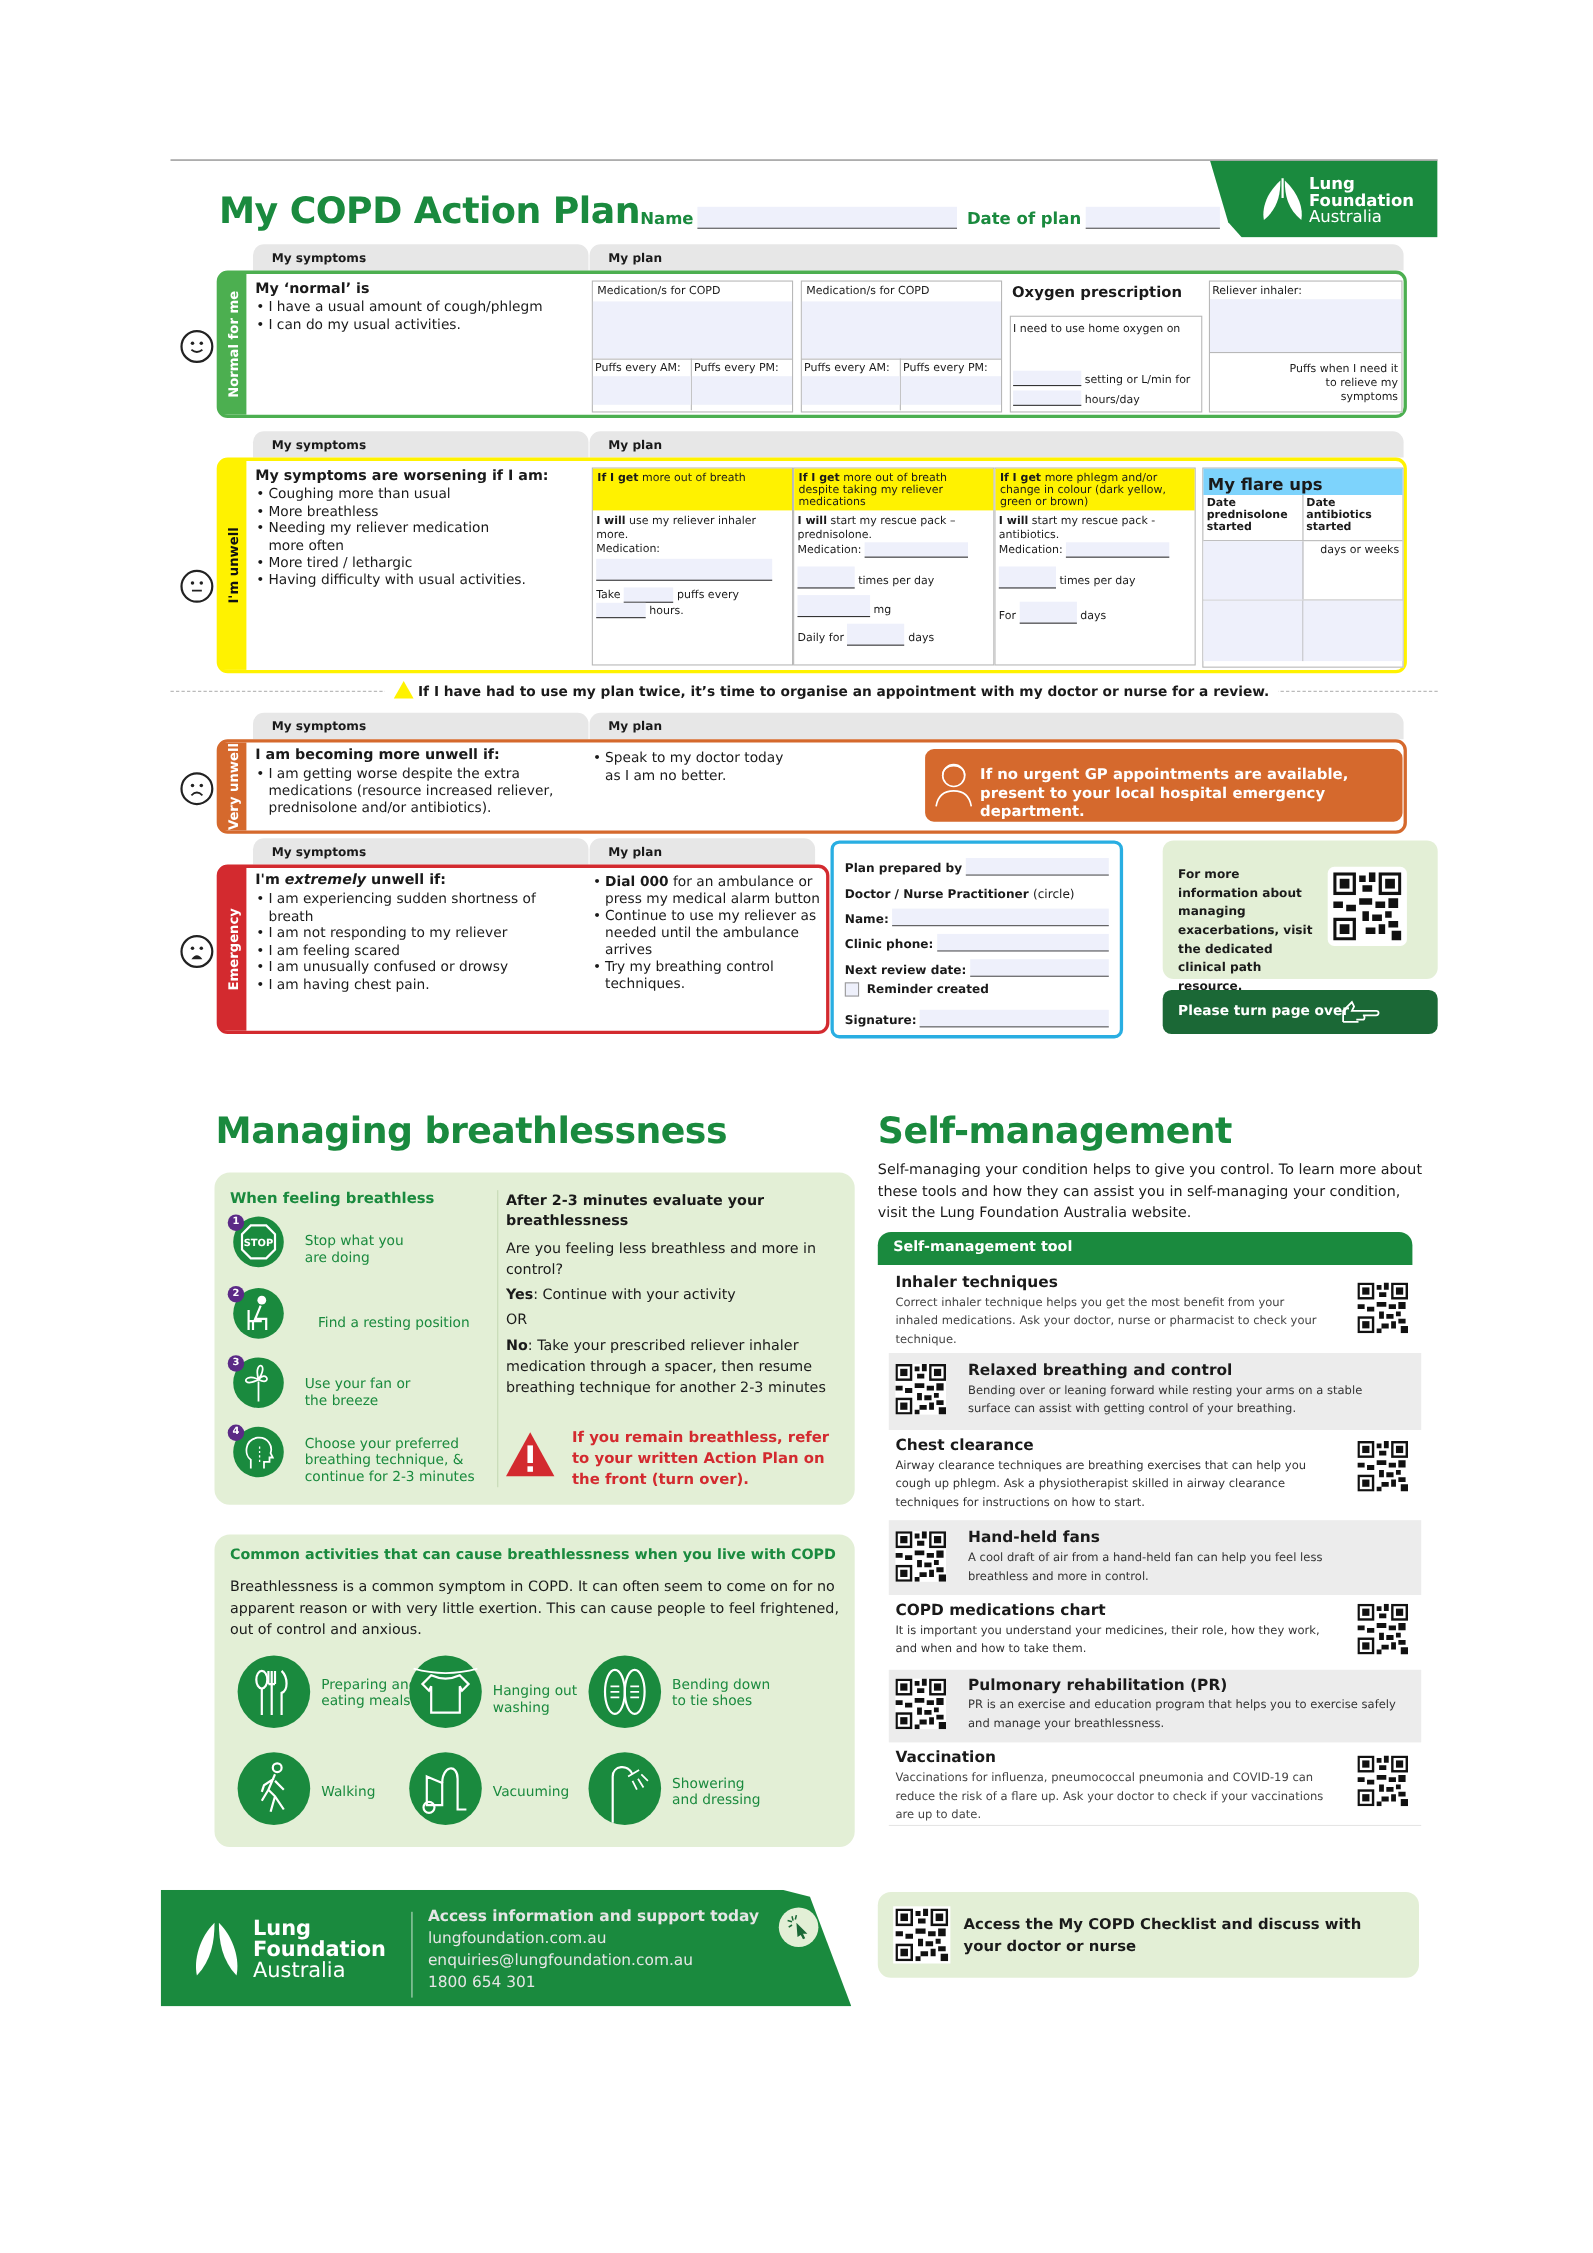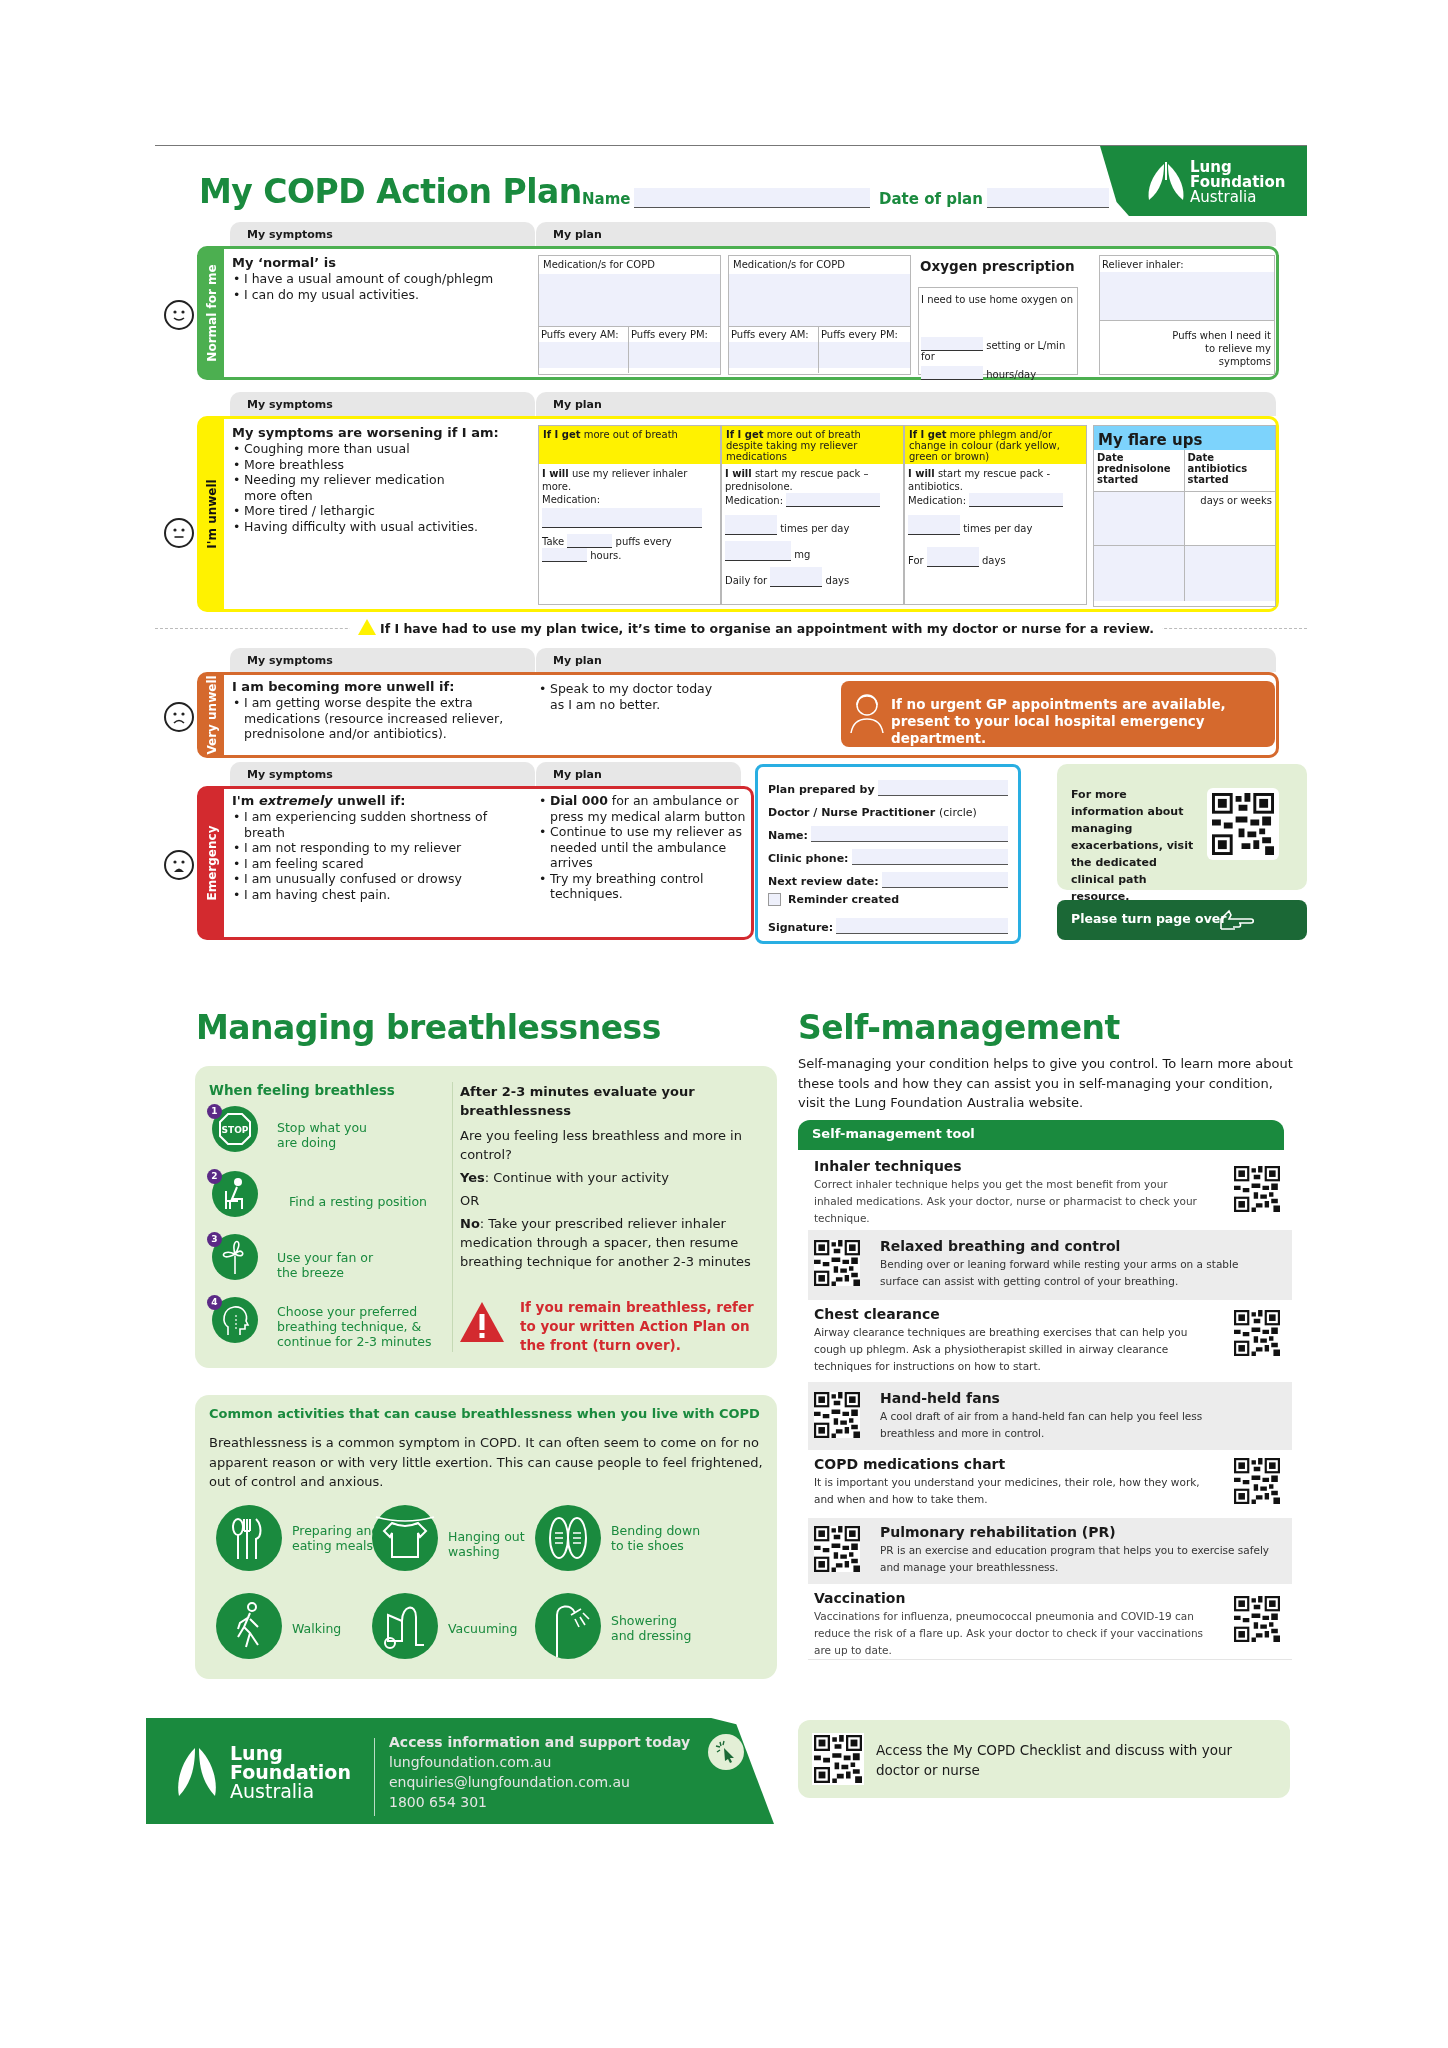--- a/index.html
+++ b/index.html
@@ -142,21 +142,21 @@
     </div>
     <div style="position:absolute;left:90px;top:70px;right:0;height:47px;border-top:1.5px solid #b8b8b8;">
       <div style="padding:2px;">Puffs every PM:</div>
       <div class="fill" style="height:26px;"></div>
     </div>
   </div>
 
   <div class="abs" style="left:718px;top:6px;width:175px;">
     <div style="font-size:13.5px;font-weight:bold;padding:3px 2px;">Oxygen prescription</div>
   </div>
-  <div class="cell" style="left:718px;top:38px;width:160px;height:88px;font-size:10px;">
+  <div class="cell" style="left:718px;top:38px;width:175px;height:88px;font-size:10px;">
     <div style="padding:6px 2px 2px;">I need to use home oxygen on</div>
     <div style="padding:2px;margin-top:28px;"><span class="line-input" style="width:62px;"></span> <span>setting or L/min for</span></div>
     <div style="padding:2px;"><span class="line-input" style="width:62px;"></span> <span>hours/day</span></div>
   </div>
 
   <div class="cell" style="left:899px;top:6px;width:176px;height:120px;">
     <div style="padding:3px 2px;">Reliever inhaler:</div>
     <div class="fill" style="position:absolute;left:0;right:0;top:16px;height:48px;"></div>
     <div style="position:absolute;left:0;right:0;top:64px;bottom:0;border-top:1.5px solid #b8b8b8;text-align:right;padding:8px 3px 0 70px;line-height:13px;">Puffs when I need it to relieve my symptoms</div>
   </div>
@@ -535,21 +535,21 @@
         <path d="M16 14 L26 24 L22 24 L24 28 L22 29 L20 25 L17 27 Z" fill="#1b6836"></path>
         <path d="M12 8 L13 12 M8 12 L12 13 M9 18 L12 16 M16 7 L15 11" stroke="#1b6836" stroke-width="1.4"></path>
       </svg>
   </div>
 </div>
 
 <div class="abs checklist" style="left:798px;top:1720px;width:492px;height:78px;">
   <div class="abs qr" style="left:14px;top:13px;width:52px;height:52px;padding:2px;"><svg viewBox="0 0 21 21">
         <use href="#qrpat"></use>
       </svg></div>
-  <div class="abs" style="left:78px;top:20px;width:400px;font-size:13.5px;font-weight:normal;line-height:20px;">Access the My COPD Checklist and discuss with your doctor or nurse</div>
+  <div class="abs" style="left:78px;top:20px;width:400px;font-size:13.5px;font-weight:bold;line-height:20px;">Access the My COPD Checklist and discuss with your doctor or nurse</div>
 </div>
 
 <svg width="0" height="0" style="position:absolute;" aria-hidden="true">
   <defs>
     <g id="qrpat">
       <rect x="0" y="0" width="7" height="7" fill="#111"></rect>
         <rect x="1" y="1" width="5" height="5" fill="#fff"></rect>
         <rect x="2" y="2" width="3" height="3" fill="#111"></rect>
       <rect x="14" y="0" width="7" height="7" fill="#111"></rect>
         <rect x="15" y="1" width="5" height="5" fill="#fff"></rect>

